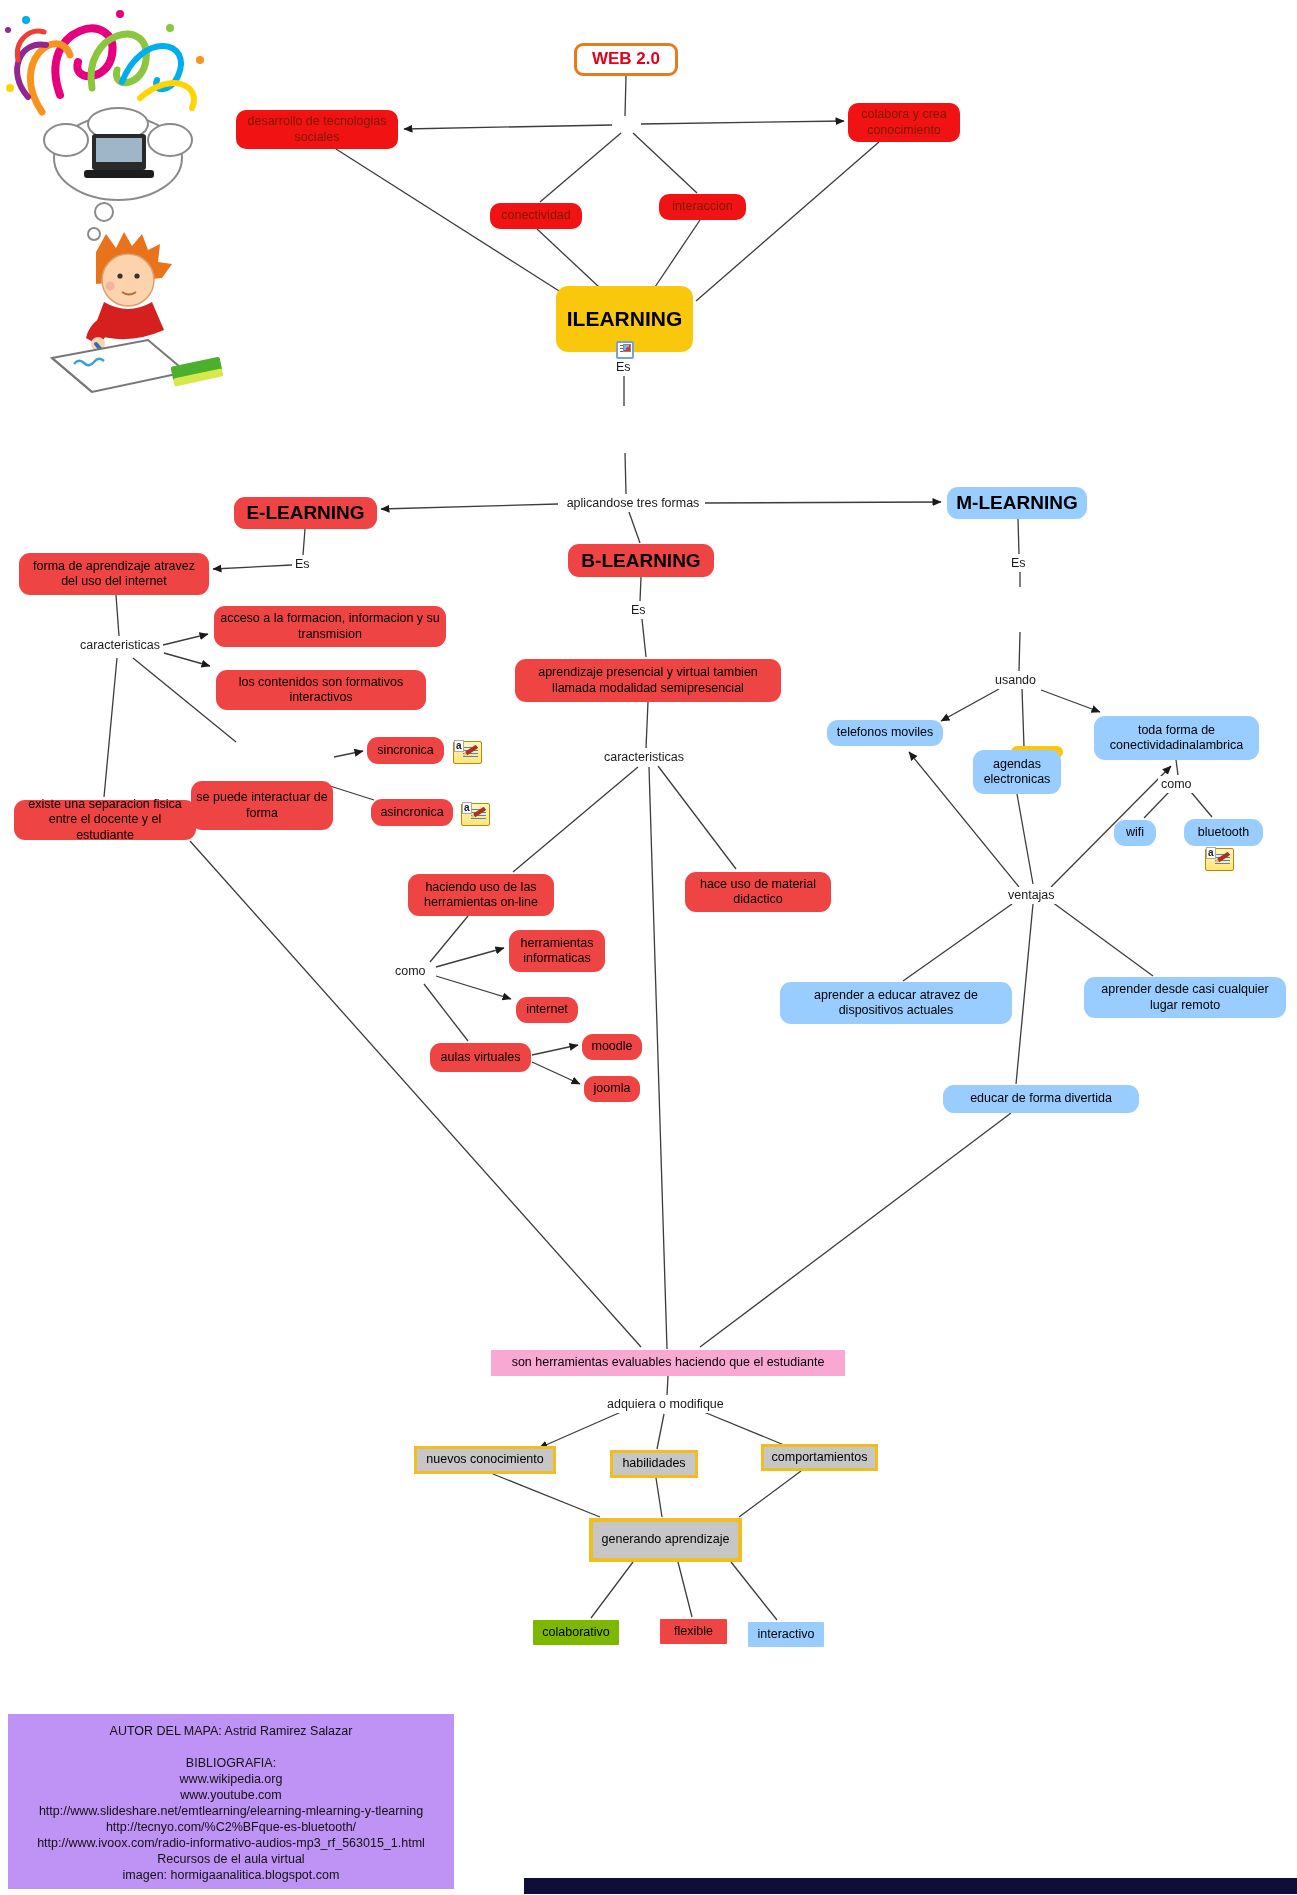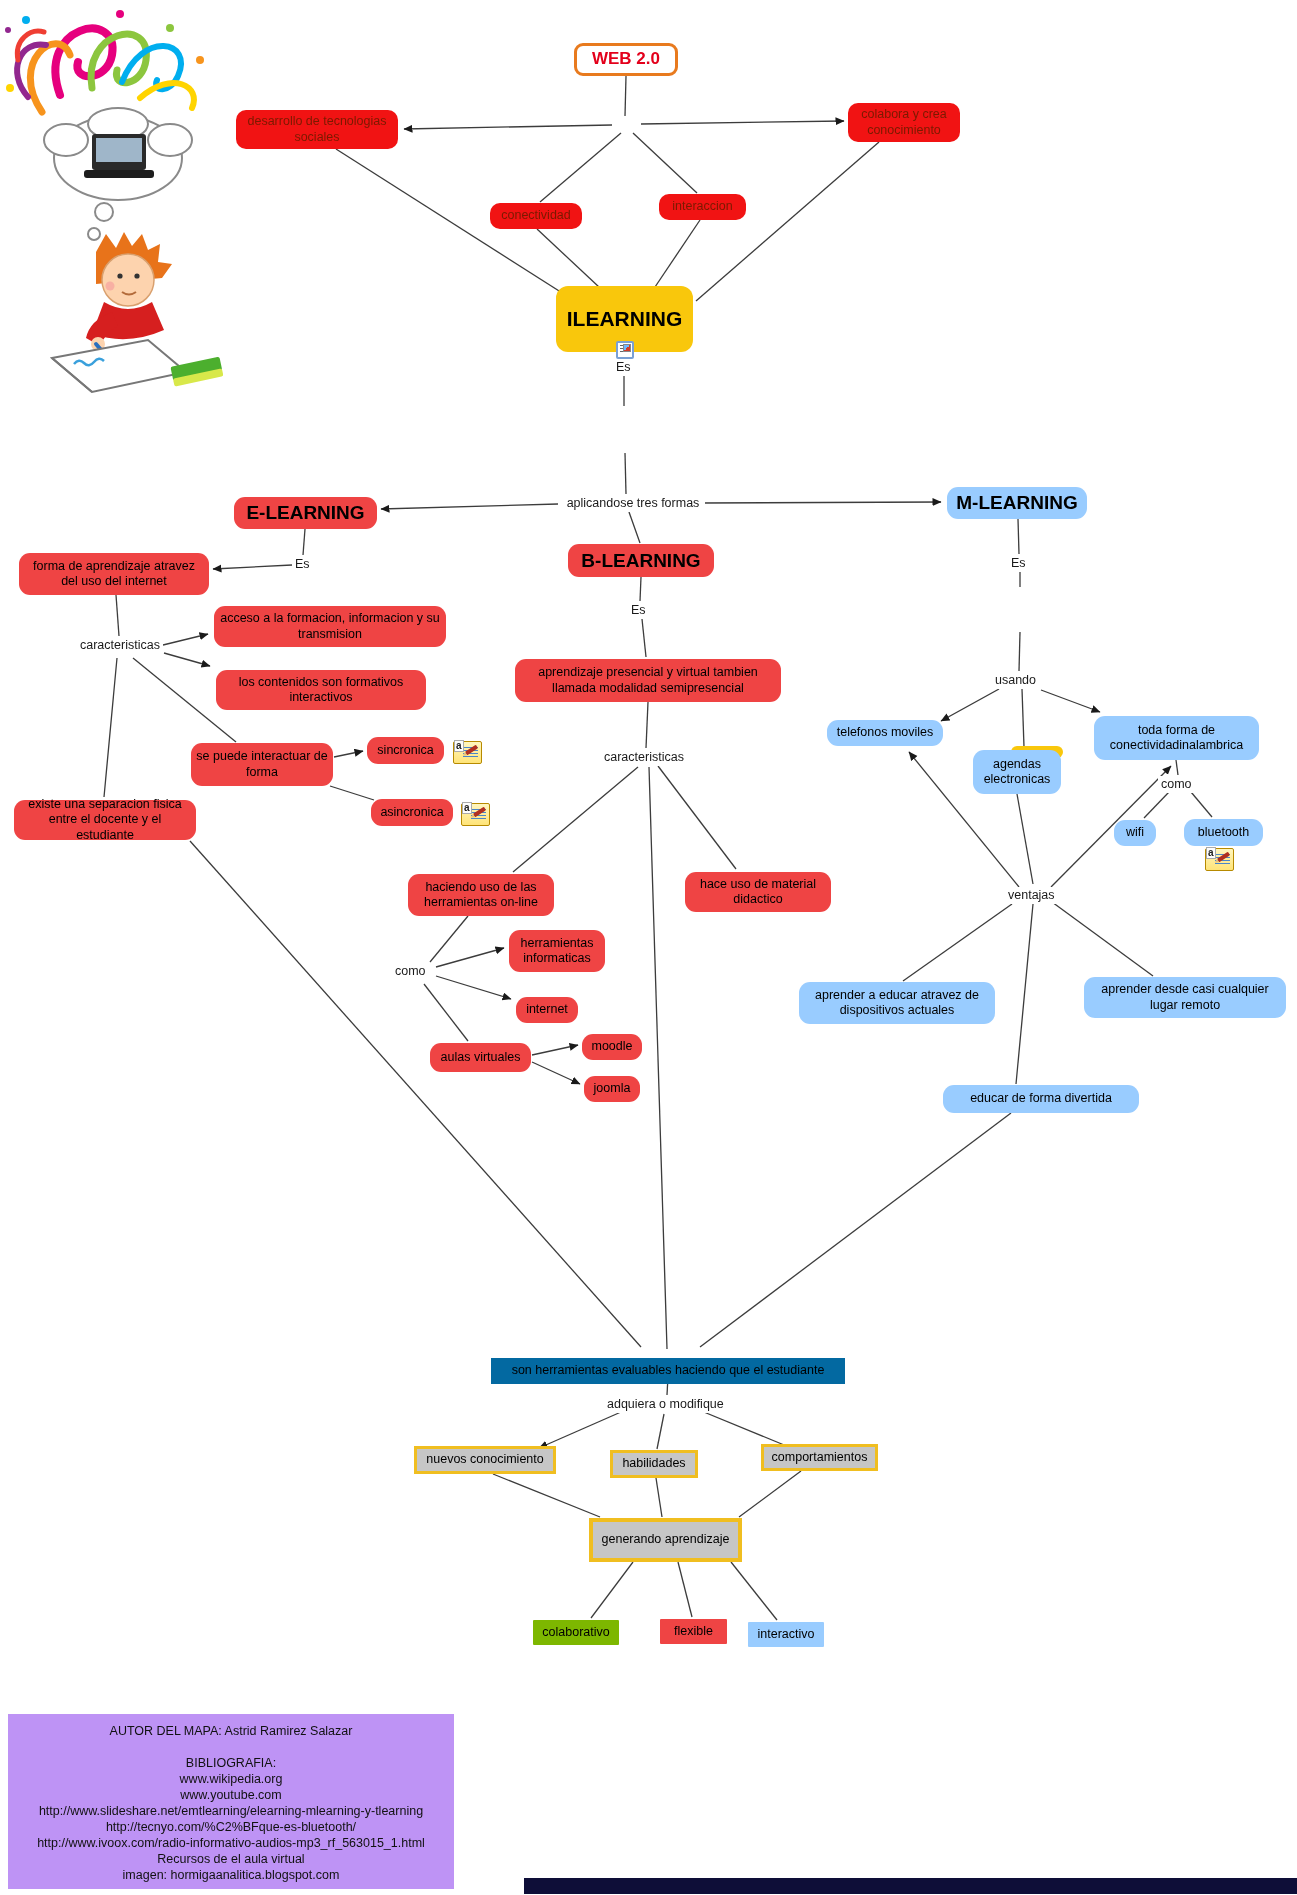--- a/index.html
+++ b/index.html
@@ -9,21 +9,21 @@
   .node{position:absolute;box-sizing:border-box;z-index:2;display:flex;align-items:center;
         justify-content:center;text-align:center;font:12.5px/1.22 "Liberation Sans",sans-serif;
         color:#000;border-radius:10px;padding:2px 5px;}
   .red{background:#f11313;color:#7a1a00;border-radius:10px;}
   .gold{background:#f9c70c;font-weight:bold;font-size:21px;border-radius:12px;}
   .creamy{background:#edf2f6;border:3px solid #ffdb4d;border-radius:10px;}
   .green{background:#ef4444;border-radius:11px;}
   .yellow{background:#ef4444;border-radius:11px;}
   .blue{background:#99ccff;border-radius:11px;}
   .hdr{font-weight:bold;font-size:19px;}
-  .grayp{background:#0369a1;border-radius:0;margin-top:8px;}
+  .grayp{background:#f9a8d4;border-radius:0;}
   .grayg{background:#c6c6c6;border:3px solid #f0be20;border-radius:0;}
   .grayg2{background:#c6c6c6;border:4px solid #f0be20;border-radius:0;}
   .rect{border-radius:1px;}
   .green2{background:#7db700;}
   .lbl{position:absolute;z-index:2;font:12.5px/1.2 "Liberation Sans",sans-serif;color:#1a1a1a;
        background:#fff;padding:1px 3px;text-align:center;}
   
   .note{position:absolute;z-index:3;width:27px;height:21px;background:linear-gradient(#fff6bf,#ffe478);
         border:1px solid #b78a00;border-radius:2px;}
   .note::after{content:"";position:absolute;left:9px;right:3px;top:5px;height:12px;
@@ -186,21 +186,21 @@
   <div class="res" style="left:616px;top:341px;"></div>
   <div class="lbl" style="left:613px;top:359px;">Es</div>
   <div class="lbl" style="left:561px;top:495px;width:138px;">aplicandose tres formas</div>
 
   <div class="node green hdr" style="left:234px;top:497px;width:143px;height:32px">E-LEARNING</div>
   <div class="lbl" style="left:292px;top:556px;">Es</div>
   <div class="node green" style="left:19px;top:553px;width:190px;height:42px">forma de aprendizaje atravez del uso del internet</div>
   <div class="lbl" style="left:77px;top:637px;">caracteristicas</div>
   <div class="node green" style="left:214px;top:606px;width:232px;height:41px">acceso a la formacion, informacion y su transmision</div>
   <div class="node green" style="left:216px;top:670px;width:210px;height:40px">los contenidos  son formativos interactivos</div>
-  <div class="node green" style="left:191px;top:743px;width:142px;height:43px">se puede interactuar de forma</div>
+  <div class="node green" style="left:191px;top:781px;width:142px;height:49px">se puede interactuar de forma</div>
   <div class="node green" style="left:367px;top:737px;width:77px;height:27px">sincronica</div>
   <div class="note" style="left:453px;top:741px;">
       <span class="a">a</span>
       <span class="pencil"></span>
     </div>
   <div class="node green" style="left:371px;top:799px;width:82px;height:27px">asincronica</div>
   <div class="note" style="left:461px;top:803px;">
       <span class="a">a</span>
       <span class="pencil"></span>
     </div>
@@ -227,21 +227,21 @@
   <div class="node blue" style="left:973px;top:750px;width:88px;height:44px">agendas electronicas</div>
   <div class="node blue" style="left:1094px;top:716px;width:165px;height:44px">toda forma de conectividadinalambrica</div>
   <div class="lbl" style="left:1158px;top:776px;">como</div>
   <div class="node blue" style="left:1114px;top:820px;width:42px;height:26px">wifi</div>
   <div class="node blue" style="left:1184px;top:819px;width:79px;height:27px">bluetooth</div>
   <div class="note" style="left:1205px;top:848px;">
       <span class="a">a</span>
       <span class="pencil"></span>
     </div>
   <div class="lbl" style="left:1005px;top:887px;">ventajas</div>
-  <div class="node blue" style="left:799px;top:982px;width:196px;height:42px">aprender a educar atravez de dispositivos actuales</div>
+  <div class="node blue" style="left:780px;top:982px;width:232px;height:42px">aprender a educar atravez de dispositivos actuales</div>
   <div class="node blue" style="left:1084px;top:977px;width:202px;height:41px">aprender desde casi cualquier lugar remoto</div>
   <div class="node blue" style="left:943px;top:1085px;width:196px;height:28px">educar de forma divertida</div>
 
   <div class="node grayp" style="left:491px;top:1350px;width:354px;height:26px">son herramientas evaluables haciendo que el estudiante</div>
   <div class="lbl" style="left:604px;top:1396px;">adquiera o modifique</div>
   <div class="node grayg" style="left:414px;top:1446px;width:142px;height:28px">nuevos conocimiento</div>
   <div class="node grayg" style="left:610px;top:1450px;width:88px;height:28px">habilidades</div>
   <div class="node grayg" style="left:761px;top:1444px;width:117px;height:27px">comportamientos</div>
   <div class="node grayg2" style="left:589px;top:1518px;width:153px;height:44px">generando aprendizaje</div>
   <div class="node green2 rect" style="left:533px;top:1620px;width:86px;height:25px">colaborativo</div>

